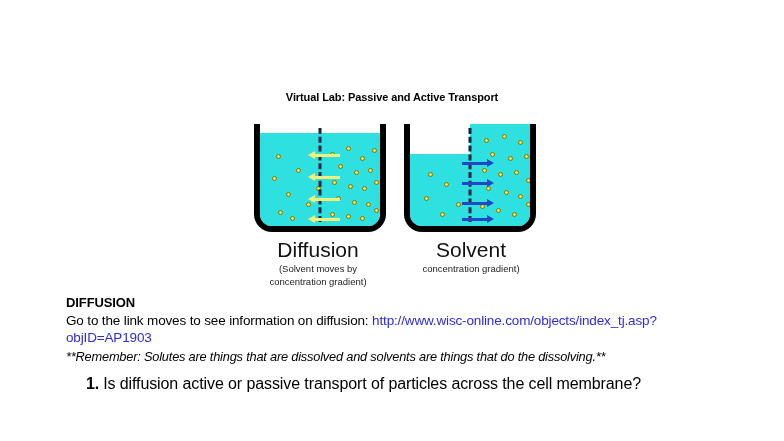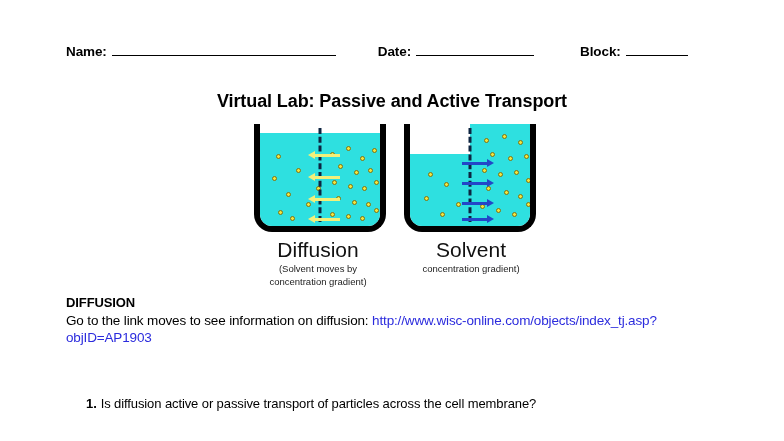--- a/index.html
+++ b/index.html
@@ -53,21 +53,21 @@
   .gap-a { width: 42px; }
   .gap-b { width: 46px; }
 
   
   .doc-title {
     position: absolute;
     left: 0;
     top: 91px;
     width: 784px;
     text-align: center;
-    font-size: 18px;
+    font-size: 11px;
     font-weight: bold;
     letter-spacing: -0.1px;
   }
 
   
   .figure {
     position: absolute;
     left: 246px;
     top: 124px;
     width: 300px;
@@ -218,23 +218,23 @@
     top: 349px;
     width: 710px;
     font-size: 12.8px;
     font-style: italic;
     letter-spacing: -0.2px;
   }
 
   .question {
     position: absolute;
     left: 86px;
-    top: 396px;
+    top: 375px;
     width: 640px;
-    font-size: 13px;
+    font-size: 16px;
     letter-spacing: -0.1px;
   }
   .q-num {
     font-weight: bold;
     margin-right: 4px;
   }
   .answer-row {
     position: absolute;
     left: 96px;
     top: 419px;
@@ -254,36 +254,20 @@
     font-size: 14px;
     color: #f00000;
     letter-spacing: -0.2px;
   }
 </style>
 </head>
 <body>
 
 <div class="page">
 
-  <div class="header-row">
-    <span class="field">
-      <span class="field-label">Name:</span>
-      <span class="blank blank-name"></span>
-    </span>
-    <span class="gap-a"></span>
-    <span class="field">
-      <span class="field-label">Date:</span>
-      <span class="blank blank-date"></span>
-    </span>
-    <span class="gap-b"></span>
-    <span class="field">
-      <span class="field-label">Block:</span>
-      <span class="blank blank-block"></span>
-    </span>
-  </div>
 
   <div class="doc-title">Virtual Lab: Passive and Active Transport</div>
 
   <div class="figure">
     <div class="beakers">
 
       <div class="beaker beaker-diffusion">
         <div class="vessel">
           <div class="fluid fluid-full"></div>
           <div class="membrane"></div>
@@ -373,18 +357,19 @@
       </div>
     </div>
   </div>
 
   <div class="section-heading">DIFFUSION</div>
 
   <div class="link-para">
     <span>Go to the link moves to see information on diffusion: </span><a class="link" href="#">http://www.wisc-online.com/objects/index_tj.asp?objID=AP1903</a>
   </div>
 
+  <div class="remember">**Remember: Solutes are things that are dissolved and solvents are things that do the dissolving.**</div>
 
   <div class="question">
     <span class="q-num">1.</span><span>Is diffusion active or passive transport of particles across the cell membrane?</span>
   </div>
 
 </div>
 
 </body></html>

